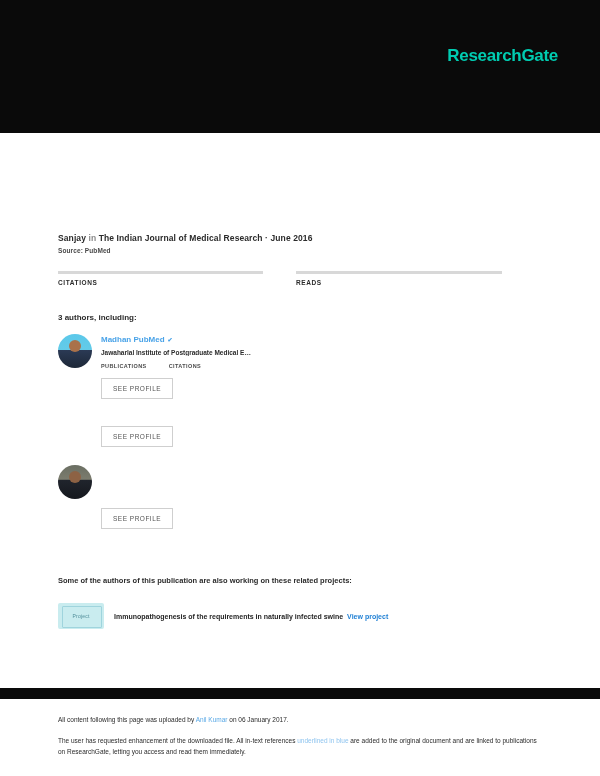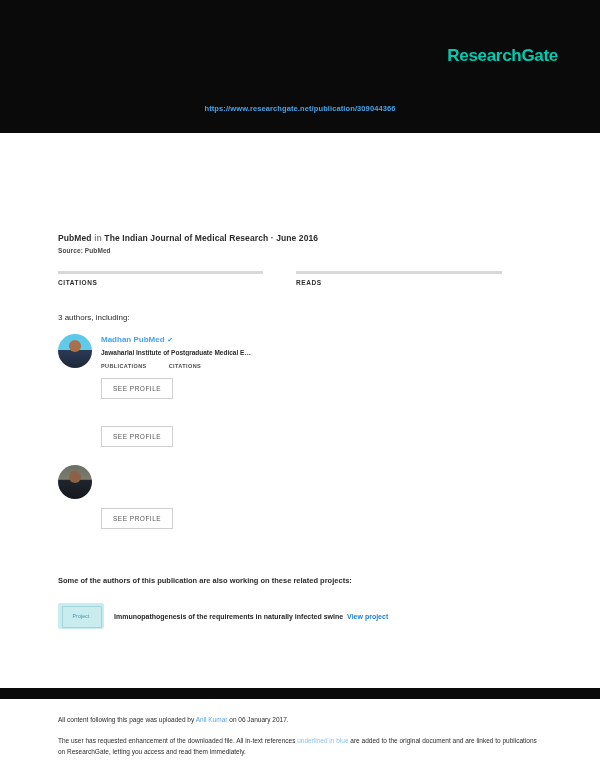--- a/index.html
+++ b/index.html
@@ -105,21 +105,21 @@
     font-size: 6.5px;
     font-weight: bold;
     color: #2b2b2b;
     letter-spacing: 0.6px;
   }
 
   
   .authors-head {
     margin-top: 27px;
     font-size: 8px;
-    font-weight: normal;
+    font-weight: bold;
     color: #2b2b2b;
   }
   .authors-grid {
     margin-top: 12px;
     display: flex;
     flex-wrap: wrap;
   }
   .author {
     width: 238px;
     margin-bottom: 18px;
@@ -318,28 +318,27 @@
     color: #8ec4ef;
   }
 </style>
 </head>
 <body>
 
 <div class="page">
 
   <div class="top-band">
     <div class="rg-logo">ResearchGate</div>
-    <div class="rg-url">https://www.researchgate.net/publication/309044366</div>
   </div>
 
   <div class="white-area">
     <div class="content">
 
       <div class="article-line">
-        <span>PubMed</span>
+        <span>Sanjay</span>
         <span class="in-word">in</span>
         <span>The Indian Journal of Medical Research · June 2016</span>
       </div>
       <div class="source-line">Source: PubMed</div>
 
       <div class="stats">
         <div class="stat-col">
           <div class="stat-rule short"></div>
           <div class="stat-label">CITATIONS</div>
         </div>

